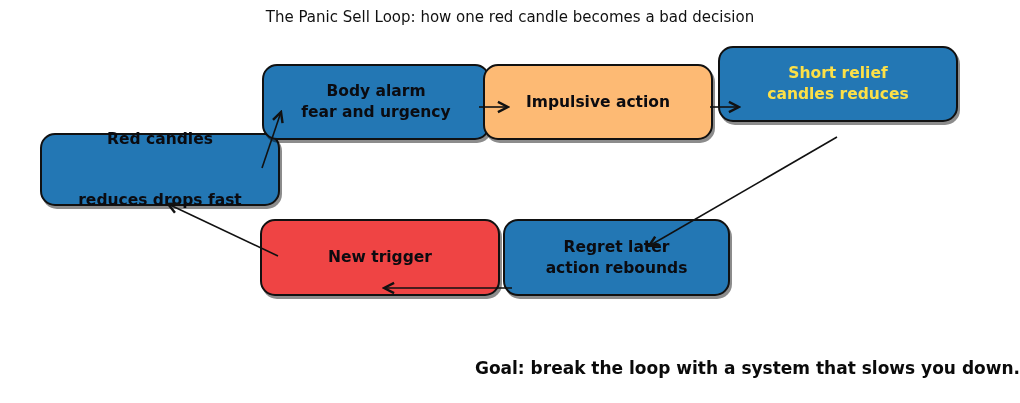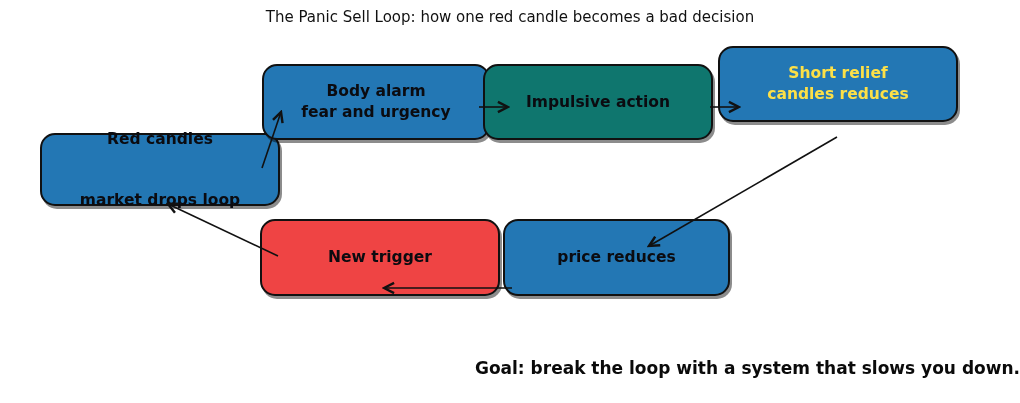--- a/index.html
+++ b/index.html
@@ -80,38 +80,39 @@
 </style>
 </head>
 <body style="background: rgb(255, 255, 255);">
 
 <div class="canvas">
   <div class="title" style="color: rgb(17, 17, 17);">The Panic Sell Loop: how one red candle becomes a bad decision</div>
 
   <div id="nodes">
       <div class="node" style="left: 40px; top: 133px; width: 240px; height: 73px; background: rgb(35, 119, 180); border-color: rgb(17, 17, 17); color: rgb(11, 11, 16); gap: 40px;">
         <div class="node-line">Red candles</div>
-        <div class="node-line">market drops loop</div>
+        <div class="node-line">reduces drops fast</div>
       </div>
       <div class="node" style="left: 262px; top: 64px; width: 228px; height: 76px; background: rgb(35, 119, 180); border-color: rgb(17, 17, 17); color: rgb(11, 11, 16);">
         <div class="node-line">Body alarm</div>
         <div class="node-line">fear and urgency</div>
       </div>
-      <div class="node" style="left: 483px; top: 64px; width: 230px; height: 76px; background: #0f766e; border-color: rgb(17, 17, 17); color: rgb(11, 11, 16);">
+      <div class="node" style="left: 483px; top: 64px; width: 230px; height: 76px; background: #fdba74; border-color: rgb(17, 17, 17); color: rgb(11, 11, 16);">
         <div class="node-line">Impulsive action</div>
       </div>
       <div class="node" style="left: 718px; top: 46px; width: 240px; height: 76px; background: rgb(35, 119, 180); border-color: rgb(17, 17, 17); color: #fde047;">
         <div class="node-line">Short relief</div>
         <div class="node-line">candles reduces</div>
       </div>
       <div class="node" style="left: 260px; top: 219px; width: 240px; height: 77px; background: #ef4444; border-color: rgb(17, 17, 17); color: rgb(11, 11, 16);">
         <div class="node-line">New trigger</div>
       </div>
       <div class="node" style="left: 503px; top: 219px; width: 227px; height: 77px; background: rgb(35, 119, 180); border-color: rgb(17, 17, 17); color: rgb(11, 11, 16);">
-        <div class="node-line">price reduces</div>
+        <div class="node-line">Regret later</div>
+        <div class="node-line">action rebounds</div>
       </div>
     </div>
 
   <svg id="arrow-layer" viewBox="0 0 1020 403" xmlns="http://www.w3.org/2000/svg">
     <defs>
       <marker id="arrowhead" viewBox="0 0 10 10" refX="8.5" refY="5" markerWidth="9" markerHeight="9" orient="auto">
         <path id="arrowhead-path" d="M1.5,1.5 L8.5,5 L1.5,8.5" fill="none" stroke="#111111" stroke-width="1.7"></path>
       </marker>
     </defs>
   <line x1="262" y1="168" x2="281" y2="112" stroke="#111111" stroke-width="1.6" marker-end="url(#arrowhead)"></line>

